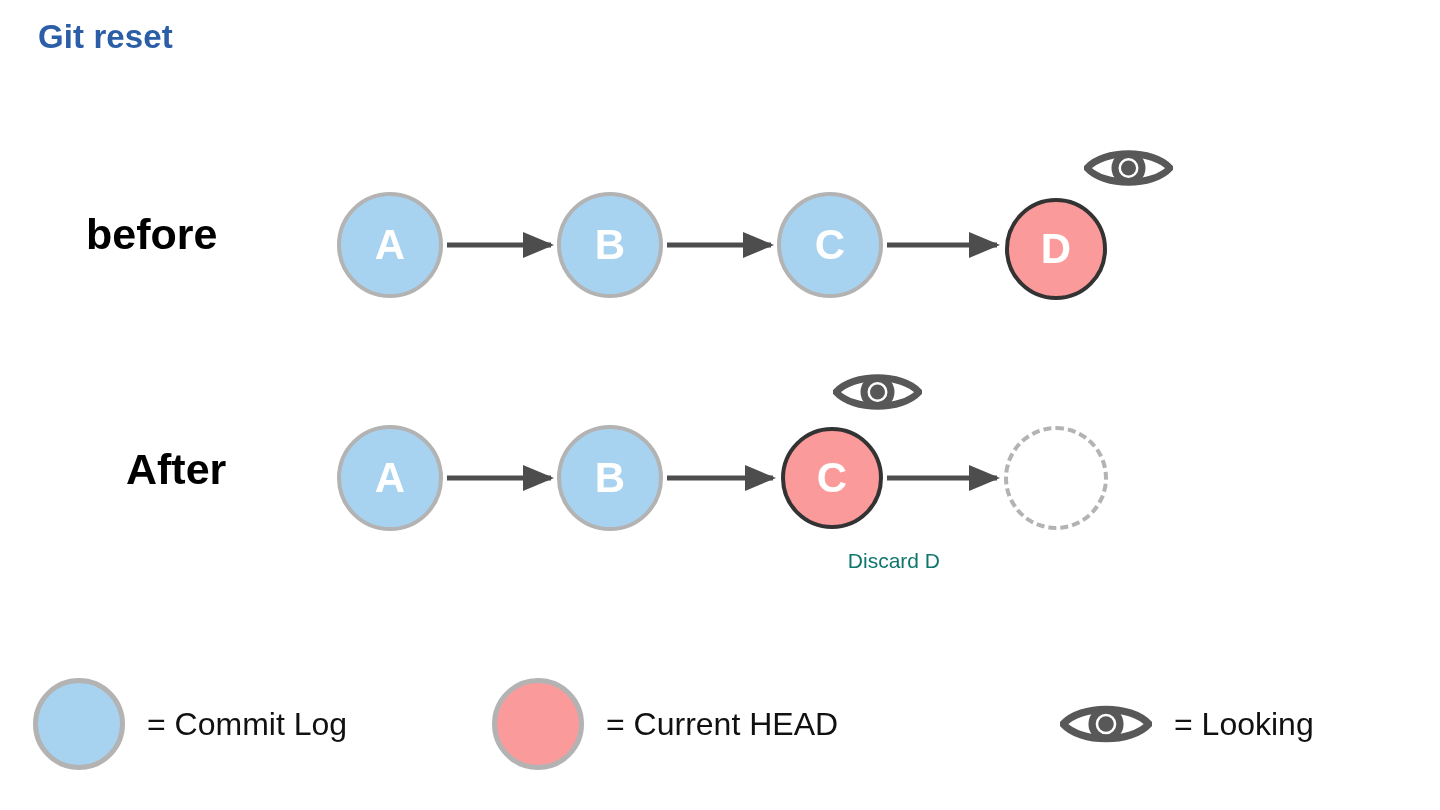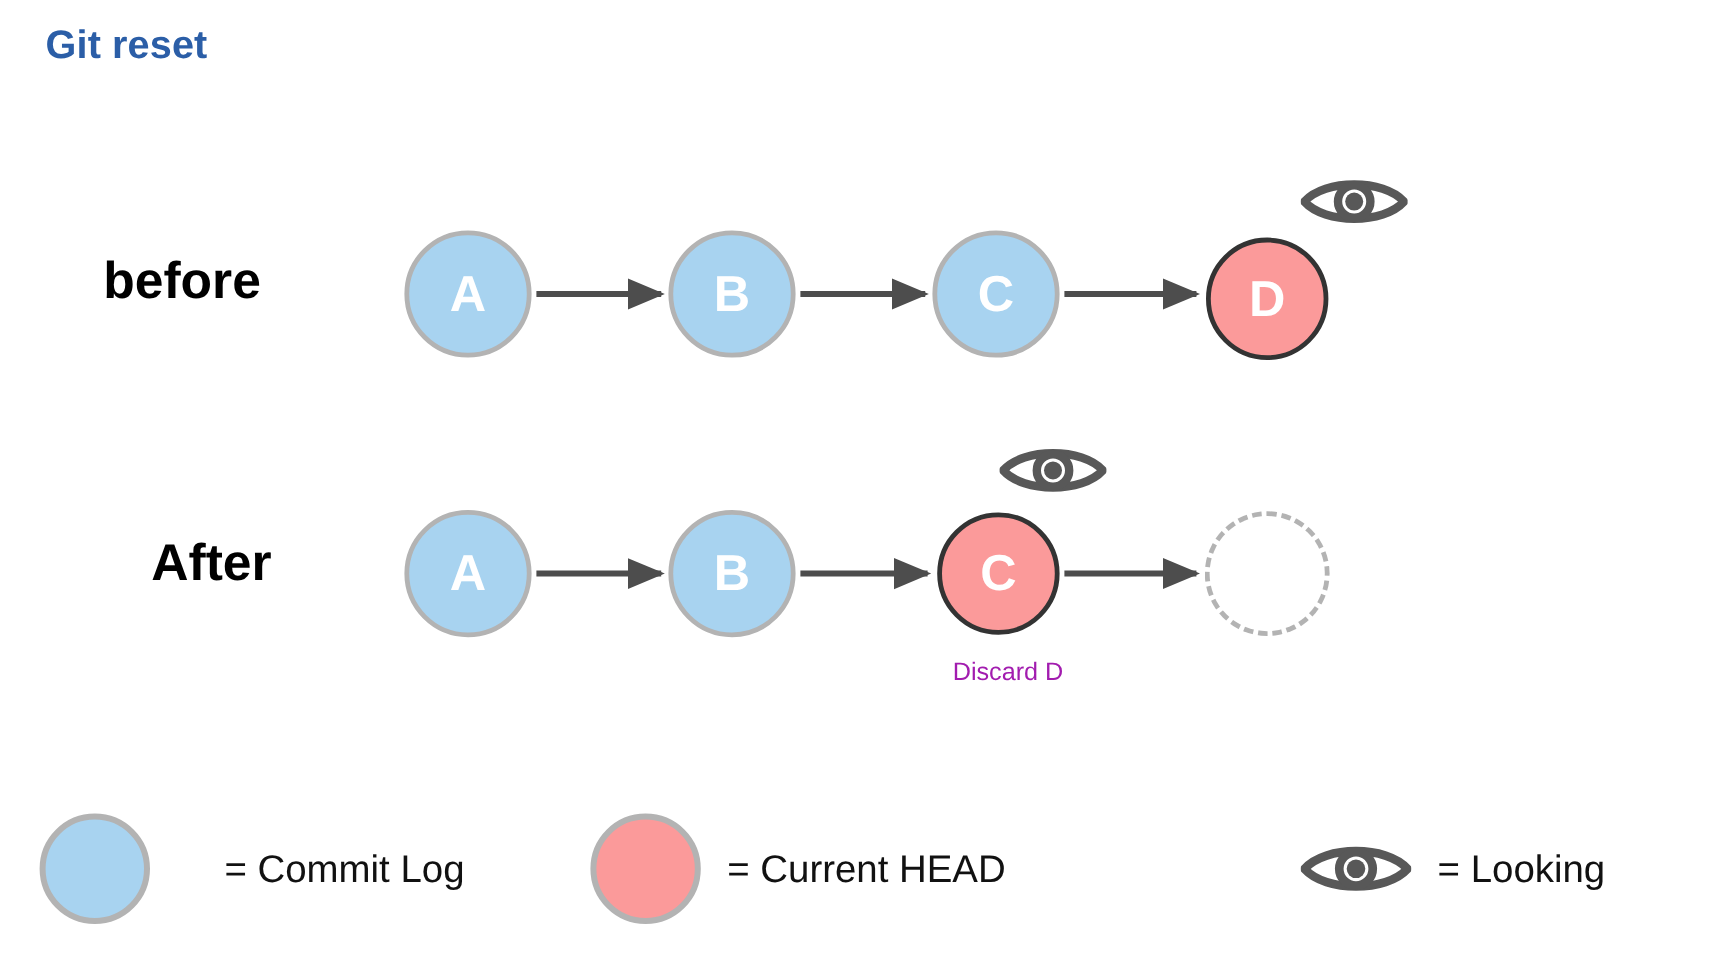--- a/index.html
+++ b/index.html
@@ -92,23 +92,23 @@
   .eye-icon {
     position: absolute;
     display: block;
   }
 
   
   .caption {
     position: absolute;
     font-size: 21px;
     font-weight: normal;
-    color: #a21caf;
-    white-space: nowrap;
-    text-align: center;
+    color: #0f766e;
+    white-space: nowrap;
+    text-align: right;
     line-height: 1;
   }
 
   
   .legend {
     position: absolute;
     left: 0;
     top: 676px;
     width: 1440px;
     height: 100px;
@@ -143,23 +143,23 @@
     justify-content: center;
   }
   .legend-text {
     font-size: 32px;
     font-weight: normal;
     color: #111111;
     white-space: nowrap;
     margin-left: 22px;
     line-height: 1;
   }
-  .legend-item.commit-log { left: 33px; gap: 40px; }
+  .legend-item.commit-log { left: 33px; }
   .legend-item.current-head { left: 492px; justify-content: flex-end; }
-  .legend-item.looking { left: 1084px; }
+  .legend-item.looking { left: 1060px; }
 </style>
 </head>
 <body>
 
 <div id="slide">
 
   <div class="slide-title">Git reset</div>
 
   <svg class="graph-layer" viewBox="0 0 1440 810" width="1440" height="810" aria-hidden="true">
     <defs>

